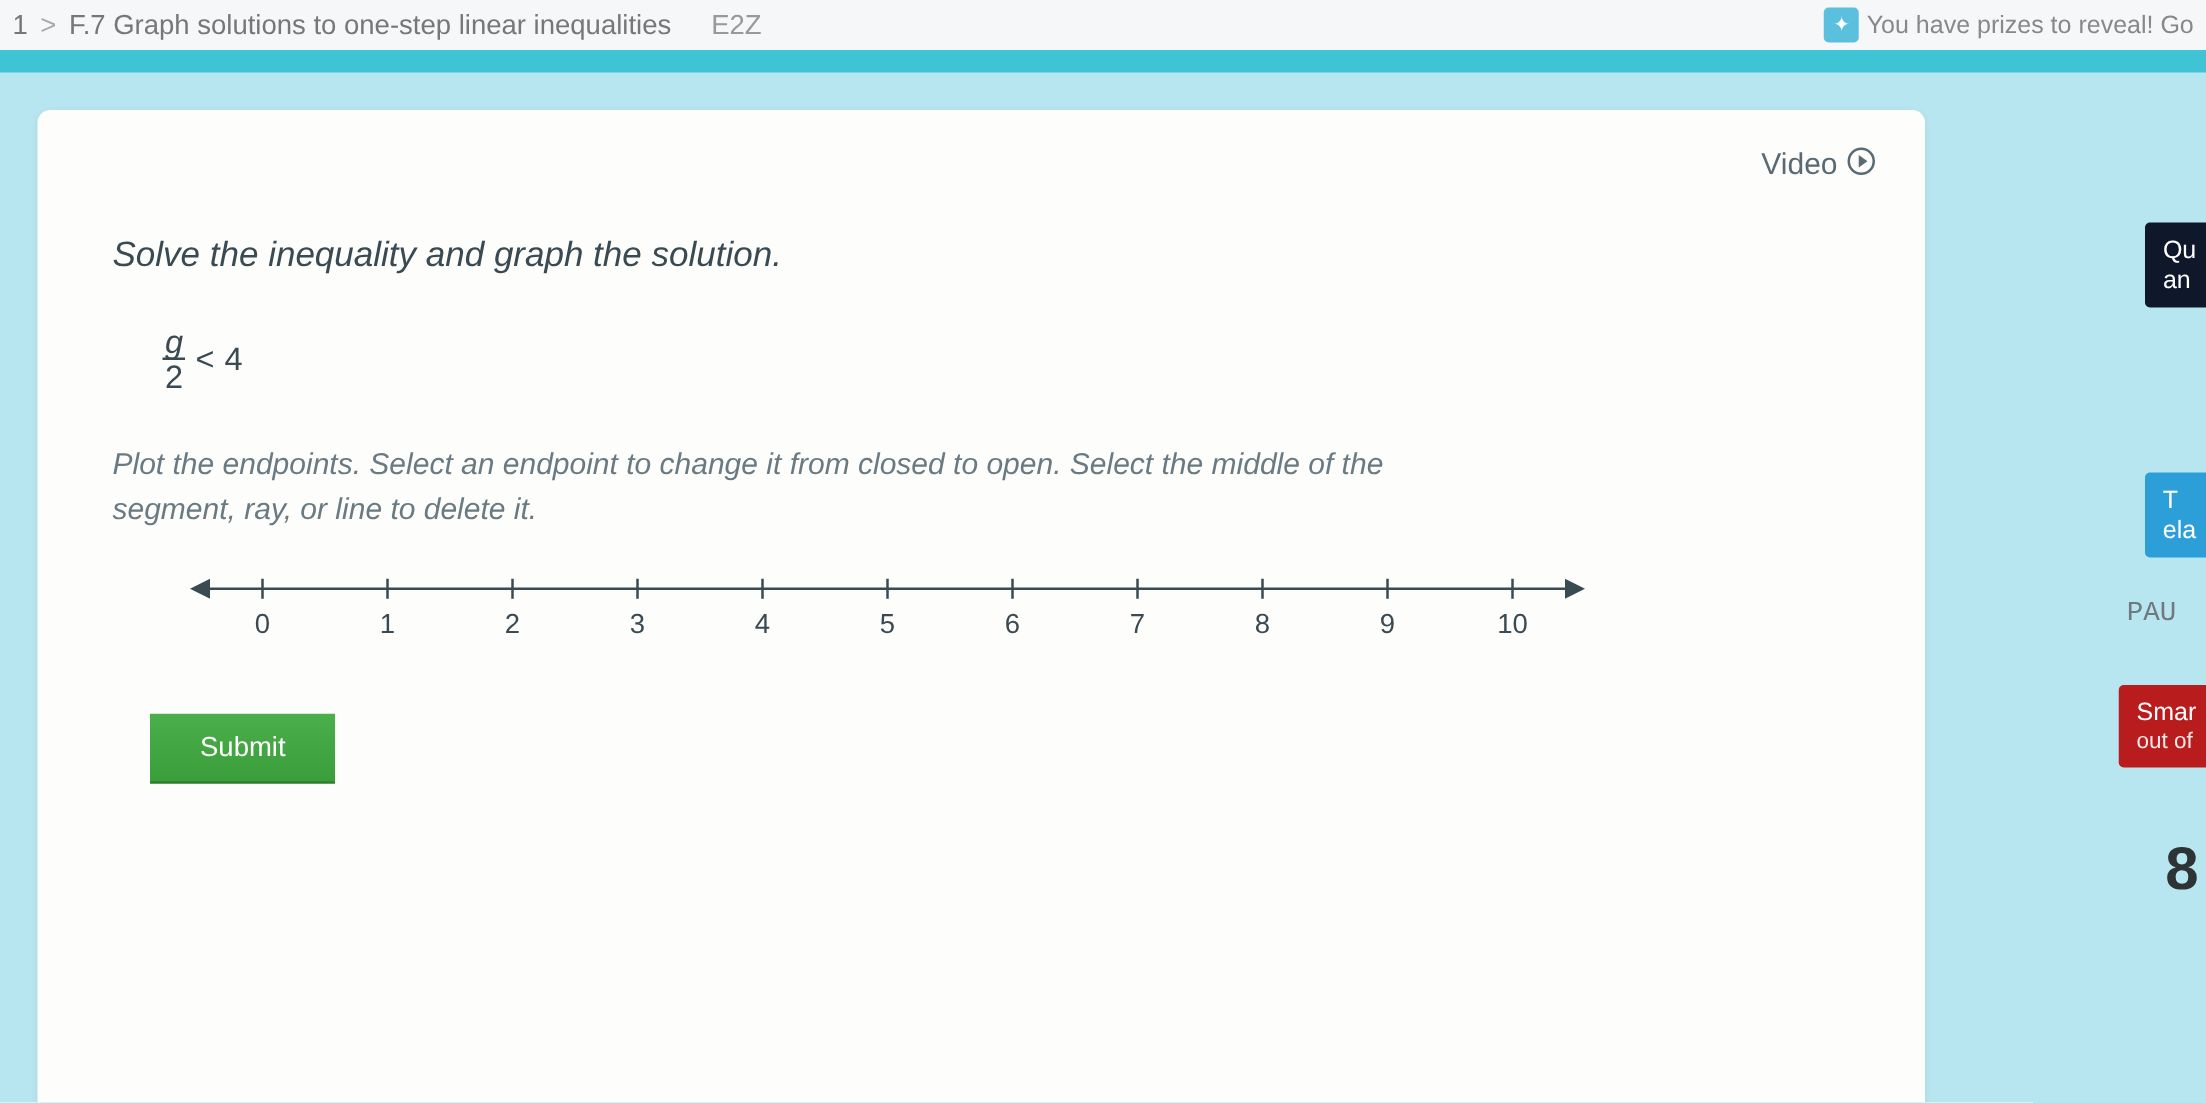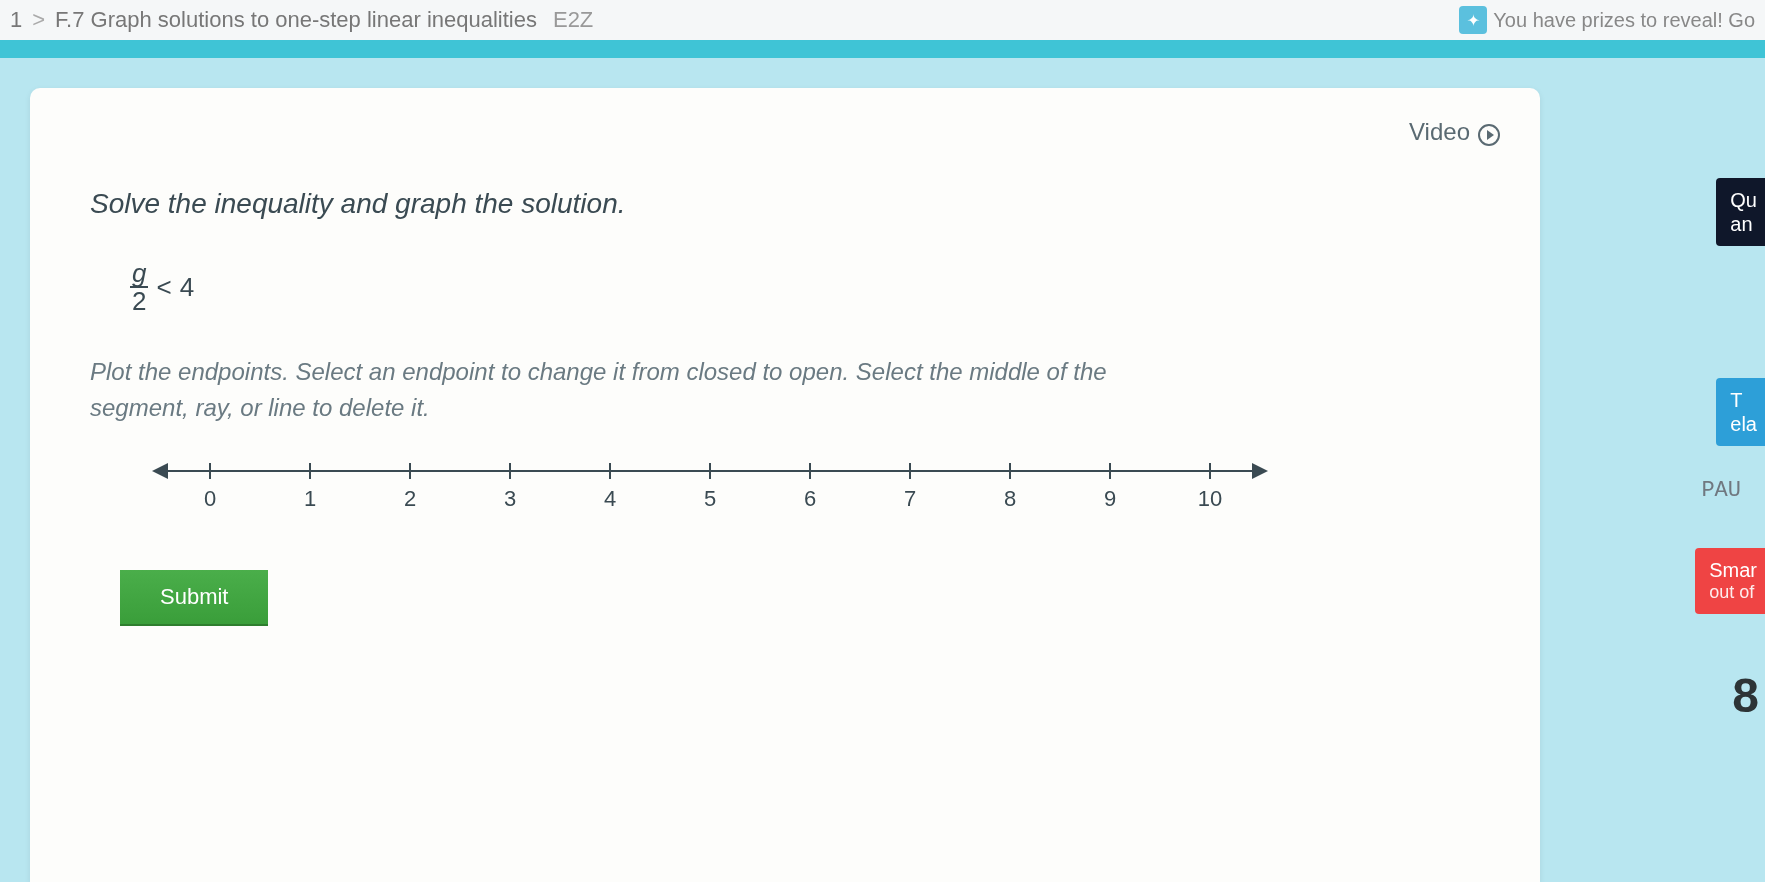--- a/index.html
+++ b/index.html
@@ -49,21 +49,21 @@
     position: relative;
     box-shadow: 0 2px 6px rgba(0,0,0,0.08);
   }
   .video-link {
     position: absolute;
     top: 30px;
     right: 40px;
     color: #5a6a72;
     font-size: 24px;
     display: flex;
-    align-items: flex-end;
+    align-items: flex-start;
     gap: 8px;
     cursor: pointer;
   }
   .play-circle {
     width: 22px; height: 22px; border: 2px solid #5a6a72; border-radius: 50%;
     display: inline-flex; align-items: center; justify-content: center;
   }
   .play-circle::after {
     content: ""; display: block; width: 0; height: 0;
     border-left: 7px solid #5a6a72;
@@ -125,37 +125,37 @@
     right: 0;
     color: #fff;
     font-size: 20px;
     padding: 10px 8px 10px 14px;
     border-radius: 4px 0 0 4px;
     line-height: 1.2;
   }
   .badge-green { background: #0f172a; top: 120px; }
   .badge-blue  { background: #2d9fd8; top: 320px; }
   .badge-gray  { color: #707880; top: 410px; font-size: 22px; right:16px;font-family:Liberation Mono, monospace;}
-  .badge-red   { background: #ef4444; top: 490px; }
+  .badge-red   { background: #b91c1c; top: 490px; }
   .badge-red .sub { font-size: 18px; opacity: 0.9; display:block;}
   .big8 {
     position: absolute; right: 6px; top: 610px;
     font-size: 48px; color: #2d3436; font-weight: bold;
   }
   svg text { font-family: Arial, sans-serif; }
 </style>
 </head>
 <body>
 
 <div class="topbar">
   <div class="breadcrumb">
     <span>1</span>
     <span class="sep">&gt;</span>
     <span>F.7 Graph solutions to one-step linear inequalities</span>
-    <span style="margin-left:6px;color:#999;">E2Z</span>
+    <span style="margin-left:22px;color:#999;">E2Z</span>
   </div>
   <div class="prize-msg">
     <span class="prize-icon">✦</span>
     <span>You have prizes to reveal! Go</span>
   </div>
 </div>
 <div class="teal-strip"></div>
 
 <div class="main-area">
   <div class="card">

